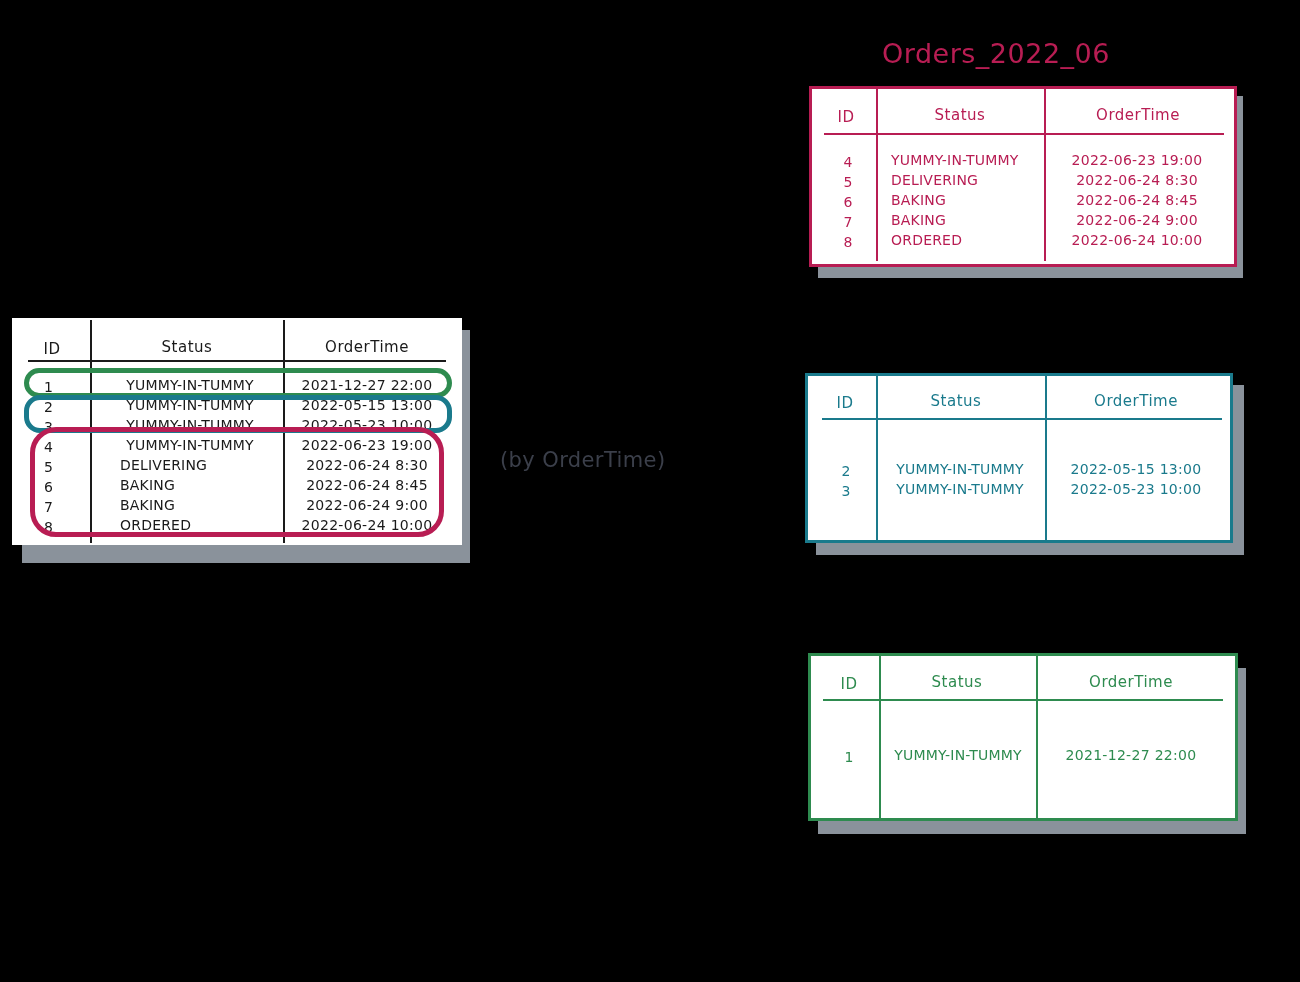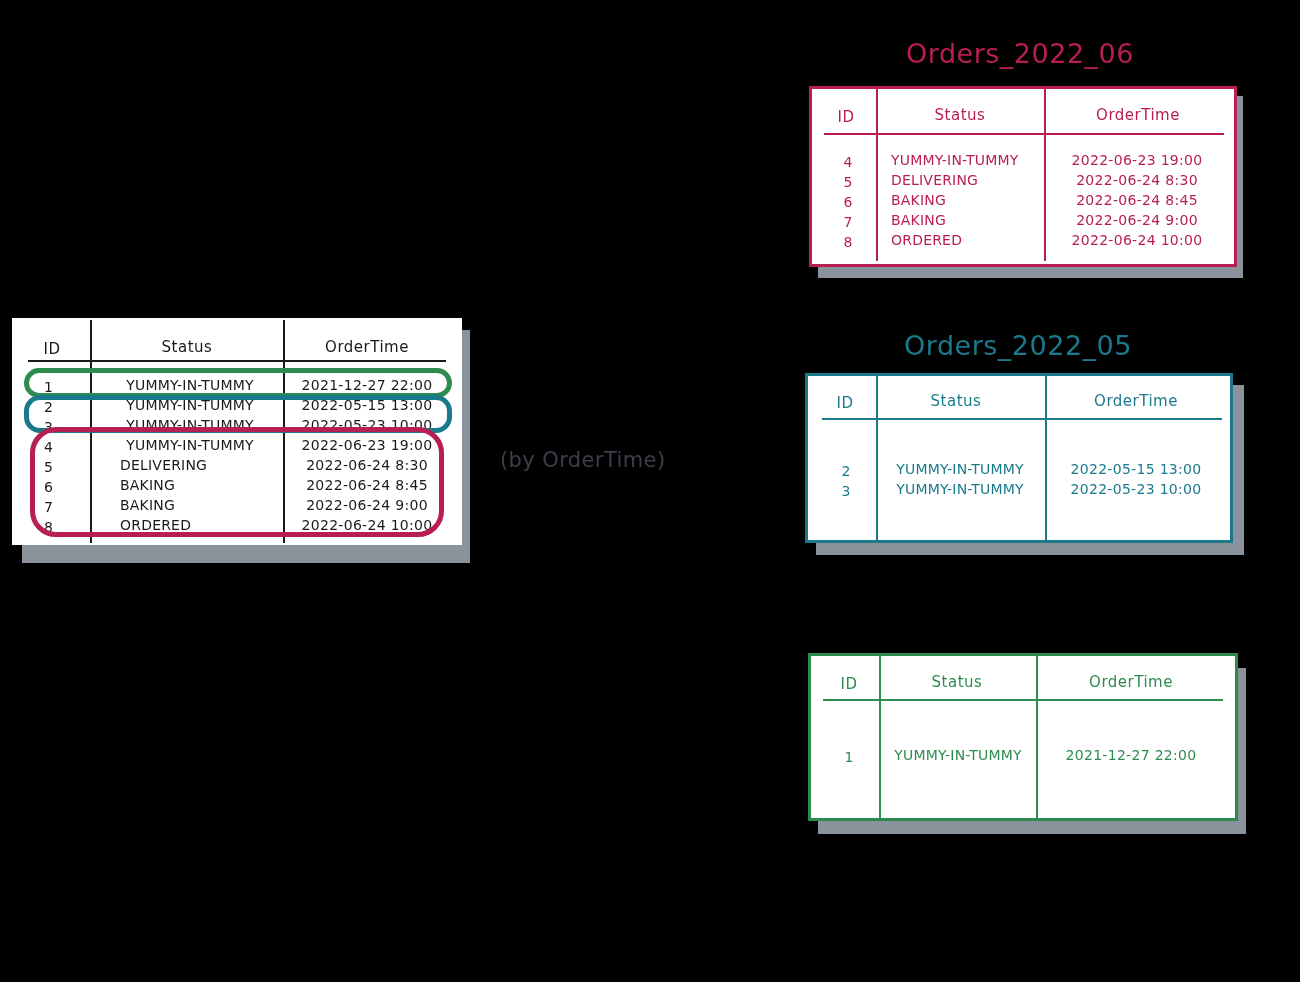--- a/index.html
+++ b/index.html
@@ -165,21 +165,21 @@
 
   <div class="ring" style="left:24px; top:368px; width:428px; height:30px;
               border:5px solid #2e8b4f; border-radius:15px;"></div>
   <div class="ring" style="left:24px; top:395px; width:428px; height:38px;
               border:5px solid #1a7a8c; border-radius:16px;"></div>
   <div class="ring" style="left:30px; top:427px; width:414px; height:110px;
               border:5px solid #b81d53; border-radius:26px;"></div>
 
   <div id="annotation">(by OrderTime)</div>
 
-  <div class="title" style="left:1020px; top:38px; color:#b81d53;">Orders_2022_06</div>
+  <div class="title" style="left:996px; top:38px; color:#b81d53;">Orders_2022_06</div>
 
   <div class="card-shadow" style="left:818px; top:96px; width:425px; height:182px;"></div>
   <div class="card" style="left:809px; top:86px; width:428px; height:181px; border:3px solid #b81d53;">
     <div class="tbl">
       <div class="vrule" style="left:64px; top:0px; height:172px; background:#b81d53;"></div>
       <div class="vrule" style="left:232px; top:0px; height:172px; background:#b81d53;"></div>
       <div class="hrule" style="left:12px; top:44px; width:400px; background:#b81d53;"></div>
 
       <div class="cell hdr ctr" style="left:34px; top:21px; color:#b81d53;">ID</div>
       <div class="cell hdr ctr" style="left:148px; top:19px; color:#b81d53;">Status</div>
@@ -206,21 +206,20 @@
         <div class="cell val mono-ish ctr" style="left:325px; top:124px; color:#b81d53;">2022-06-24  9:00</div>
       </div>
       <div>
         <div class="cell val ctr" style="left:36px; top:146px; color:#b81d53;">8</div>
         <div class="cell val" style="left:79px; top:144px; color:#b81d53;">ORDERED</div>
         <div class="cell val mono-ish ctr" style="left:325px; top:144px; color:#b81d53;">2022-06-24 10:00</div>
       </div>
     </div>
   </div>
 
-  <div class="title" style="left:1018px; top:330px; color:#1a7a8c;">Orders_2022_05</div>
 
   <div class="card-shadow" style="left:816px; top:385px; width:428px; height:170px;"></div>
   <div class="card" style="left:805px; top:373px; width:428px; height:170px; border:3px solid #1a7a8c;">
     <div class="tbl">
       <div class="vrule" style="left:68px; top:0px; height:164px; background:#1a7a8c;"></div>
       <div class="vrule" style="left:237px; top:0px; height:164px; background:#1a7a8c;"></div>
       <div class="hrule" style="left:14px; top:42px; width:400px; background:#1a7a8c;"></div>
 
       <div class="cell hdr ctr" style="left:37px; top:20px; color:#1a7a8c;">ID</div>
       <div class="cell hdr ctr" style="left:148px; top:18px; color:#1a7a8c;">Status</div>

